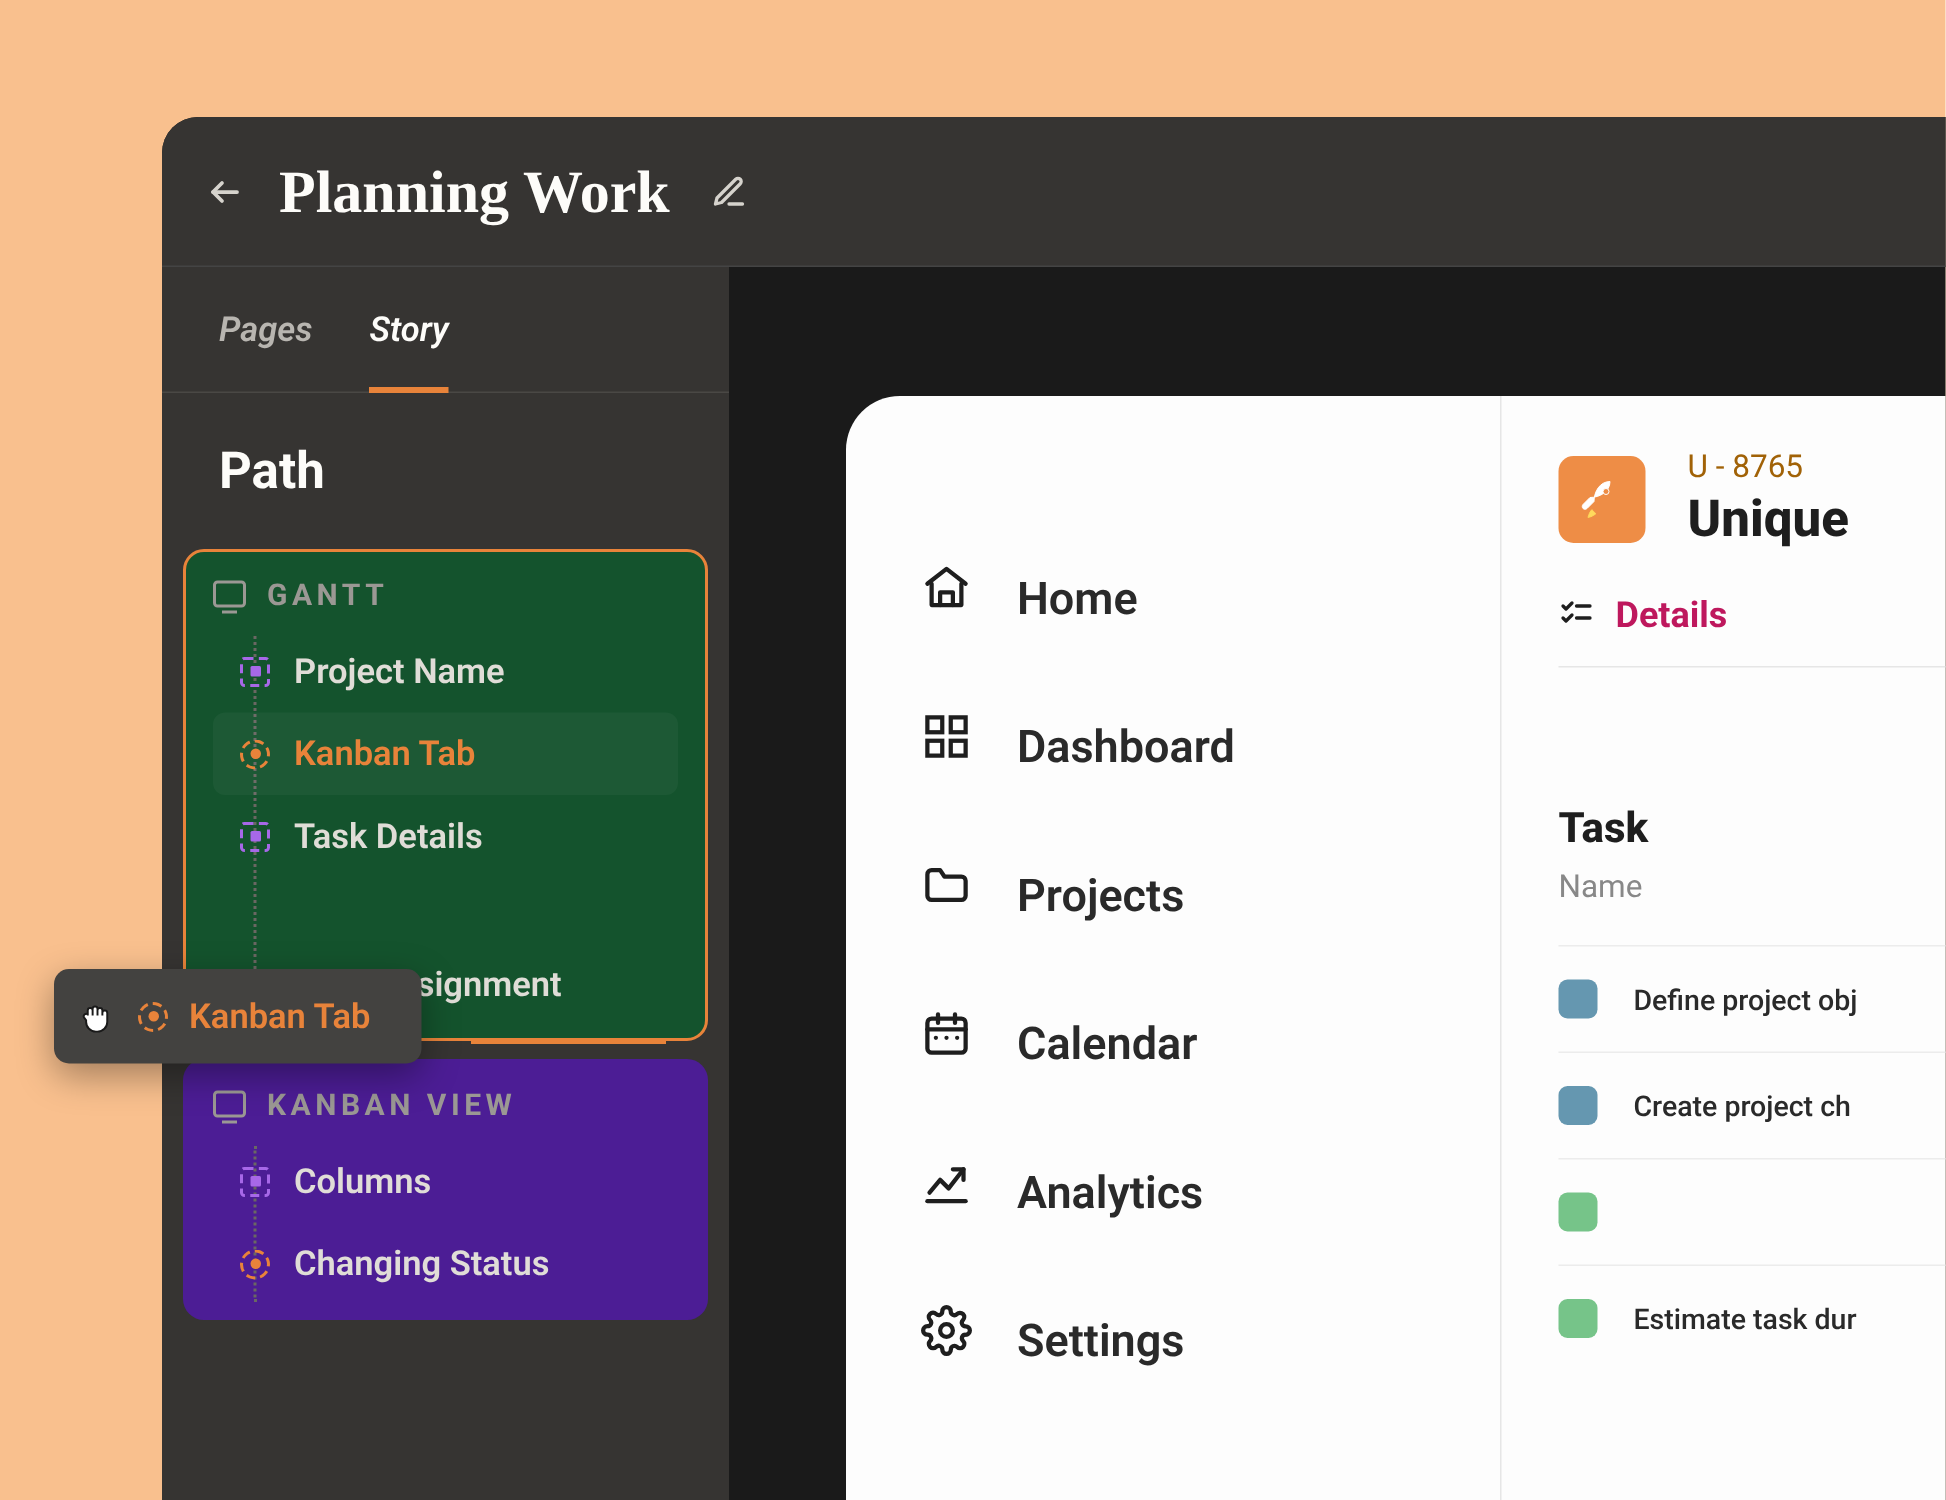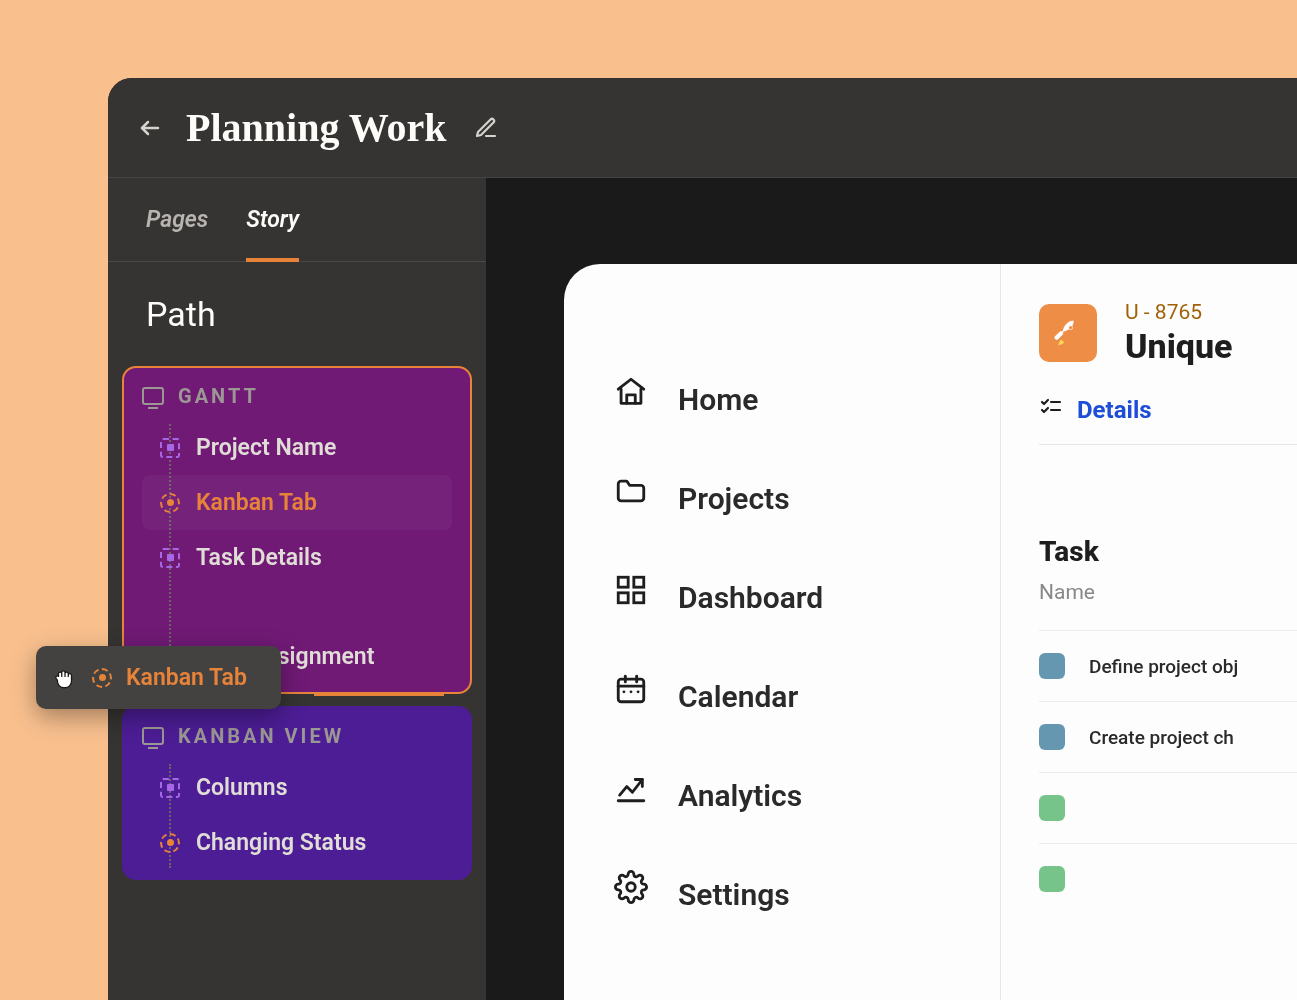--- a/index.html
+++ b/index.html
@@ -81,33 +81,33 @@
   left: 0;
   right: 0;
   height: 4px;
   background: #e8833a;
 }
 .path-section {
   padding: 32px 38px 20px;
 }
 .path-title {
   font-size: 34px;
-  font-weight: 400;
+  font-weight: 700;
   color: #fdfcf9;
 }
 .path-group {
   margin: 12px 14px;
   border: 2px solid transparent;
   border-radius: 14px;
   padding: 16px 18px 8px;
   position: relative;
 }
 .path-group.selected {
   border-color: #e8833a;
-  background: #701a75;
+  background: #14532d;
   text-align: right;
 }
 .group-header {
   display: flex;
   align-items: center;
   gap: 14px;
   margin-bottom: 12px;
 }
 .group-label {
   font-size: 20px;
@@ -290,25 +290,25 @@
 }
 .detail-tabs {
   display: flex;
   gap: 52px;
   border-bottom: 1px solid #e6e6e6;
   padding-bottom: 20px;
   margin-bottom: 40px;
 }
 .detail-tab {
   display: flex;
-  align-items: flex-start;
+  align-items: center;
   gap: 14px;
   font-size: 24px;
   font-weight: 700;
-  color: #1d4ed8;
+  color: #be185d;
   cursor: pointer;
   position: relative;
 }
 .task-header {
   margin-top: 90px;
 }
 .task-title {
   font-size: 28px;
   font-weight: 800;
   color: #1e1e1e;
@@ -423,33 +423,33 @@
   <div class="nav-col">
     <div class="nav-item">
       <svg class="nav-icon" viewBox="0 0 24 24" fill="none" stroke="#1e1e1e" stroke-width="2" stroke-linecap="round" stroke-linejoin="round">
           <path d="M3 10 12 3l9 7"></path>
           <path d="M5 10v10h14V10"></path>
           <path d="M9 20v-6h6v6"></path>
         </svg>
       <div class="nav-label">Home</div>
     </div>
     <div class="nav-item">
-      <svg class="nav-icon" viewBox="0 0 24 24" fill="none" stroke="#1e1e1e" stroke-width="2" stroke-linecap="round" stroke-linejoin="round">
-          <path d="M3 7a2 2 0 0 1 2-2h4l2 3h8a2 2 0 0 1 2 2v7a2 2 0 0 1-2 2H5a2 2 0 0 1-2-2Z"></path>
-        </svg>
-      <div class="nav-label">Projects</div>
-    </div>
-    <div class="nav-item">
       <svg class="nav-icon" viewBox="0 0 24 24" fill="none" stroke="#1e1e1e" stroke-width="2">
           <rect x="3" y="3" width="7" height="7"></rect>
           <rect x="14" y="3" width="7" height="7"></rect>
           <rect x="3" y="14" width="7" height="7"></rect>
           <rect x="14" y="14" width="7" height="7"></rect>
         </svg>
       <div class="nav-label">Dashboard</div>
+    </div>
+    <div class="nav-item">
+      <svg class="nav-icon" viewBox="0 0 24 24" fill="none" stroke="#1e1e1e" stroke-width="2" stroke-linecap="round" stroke-linejoin="round">
+          <path d="M3 7a2 2 0 0 1 2-2h4l2 3h8a2 2 0 0 1 2 2v7a2 2 0 0 1-2 2H5a2 2 0 0 1-2-2Z"></path>
+        </svg>
+      <div class="nav-label">Projects</div>
     </div>
     <div class="nav-item">
       <svg class="nav-icon" viewBox="0 0 24 24" fill="none" stroke="#1e1e1e" stroke-width="2" stroke-linecap="round">
           <rect x="3" y="5" width="18" height="16" rx="2"></rect>
           <line x1="3" y1="10" x2="21" y2="10"></line>
           <line x1="8" y1="3" x2="8" y2="7"></line>
           <line x1="16" y1="3" x2="16" y2="7"></line>
           <line x1="7" y1="14" x2="7" y2="14"></line>
           <line x1="12" y1="14" x2="12" y2="14"></line>
           <line x1="17" y1="14" x2="17" y2="14"></line>
@@ -511,16 +511,17 @@
       </div>
       <div class="task-row">
         <div class="task-badge badge-blue"></div>
         <div class="task-text">Create project ch</div>
       </div>
       <div class="task-row">
         <div class="task-badge badge-green"></div>
       </div>
       <div class="task-row">
         <div class="task-badge badge-green"></div>
+        <div class="task-text">Estimate task dur</div>
       </div>
     </div>
   </div>
 </div>
 
 </body></html>

